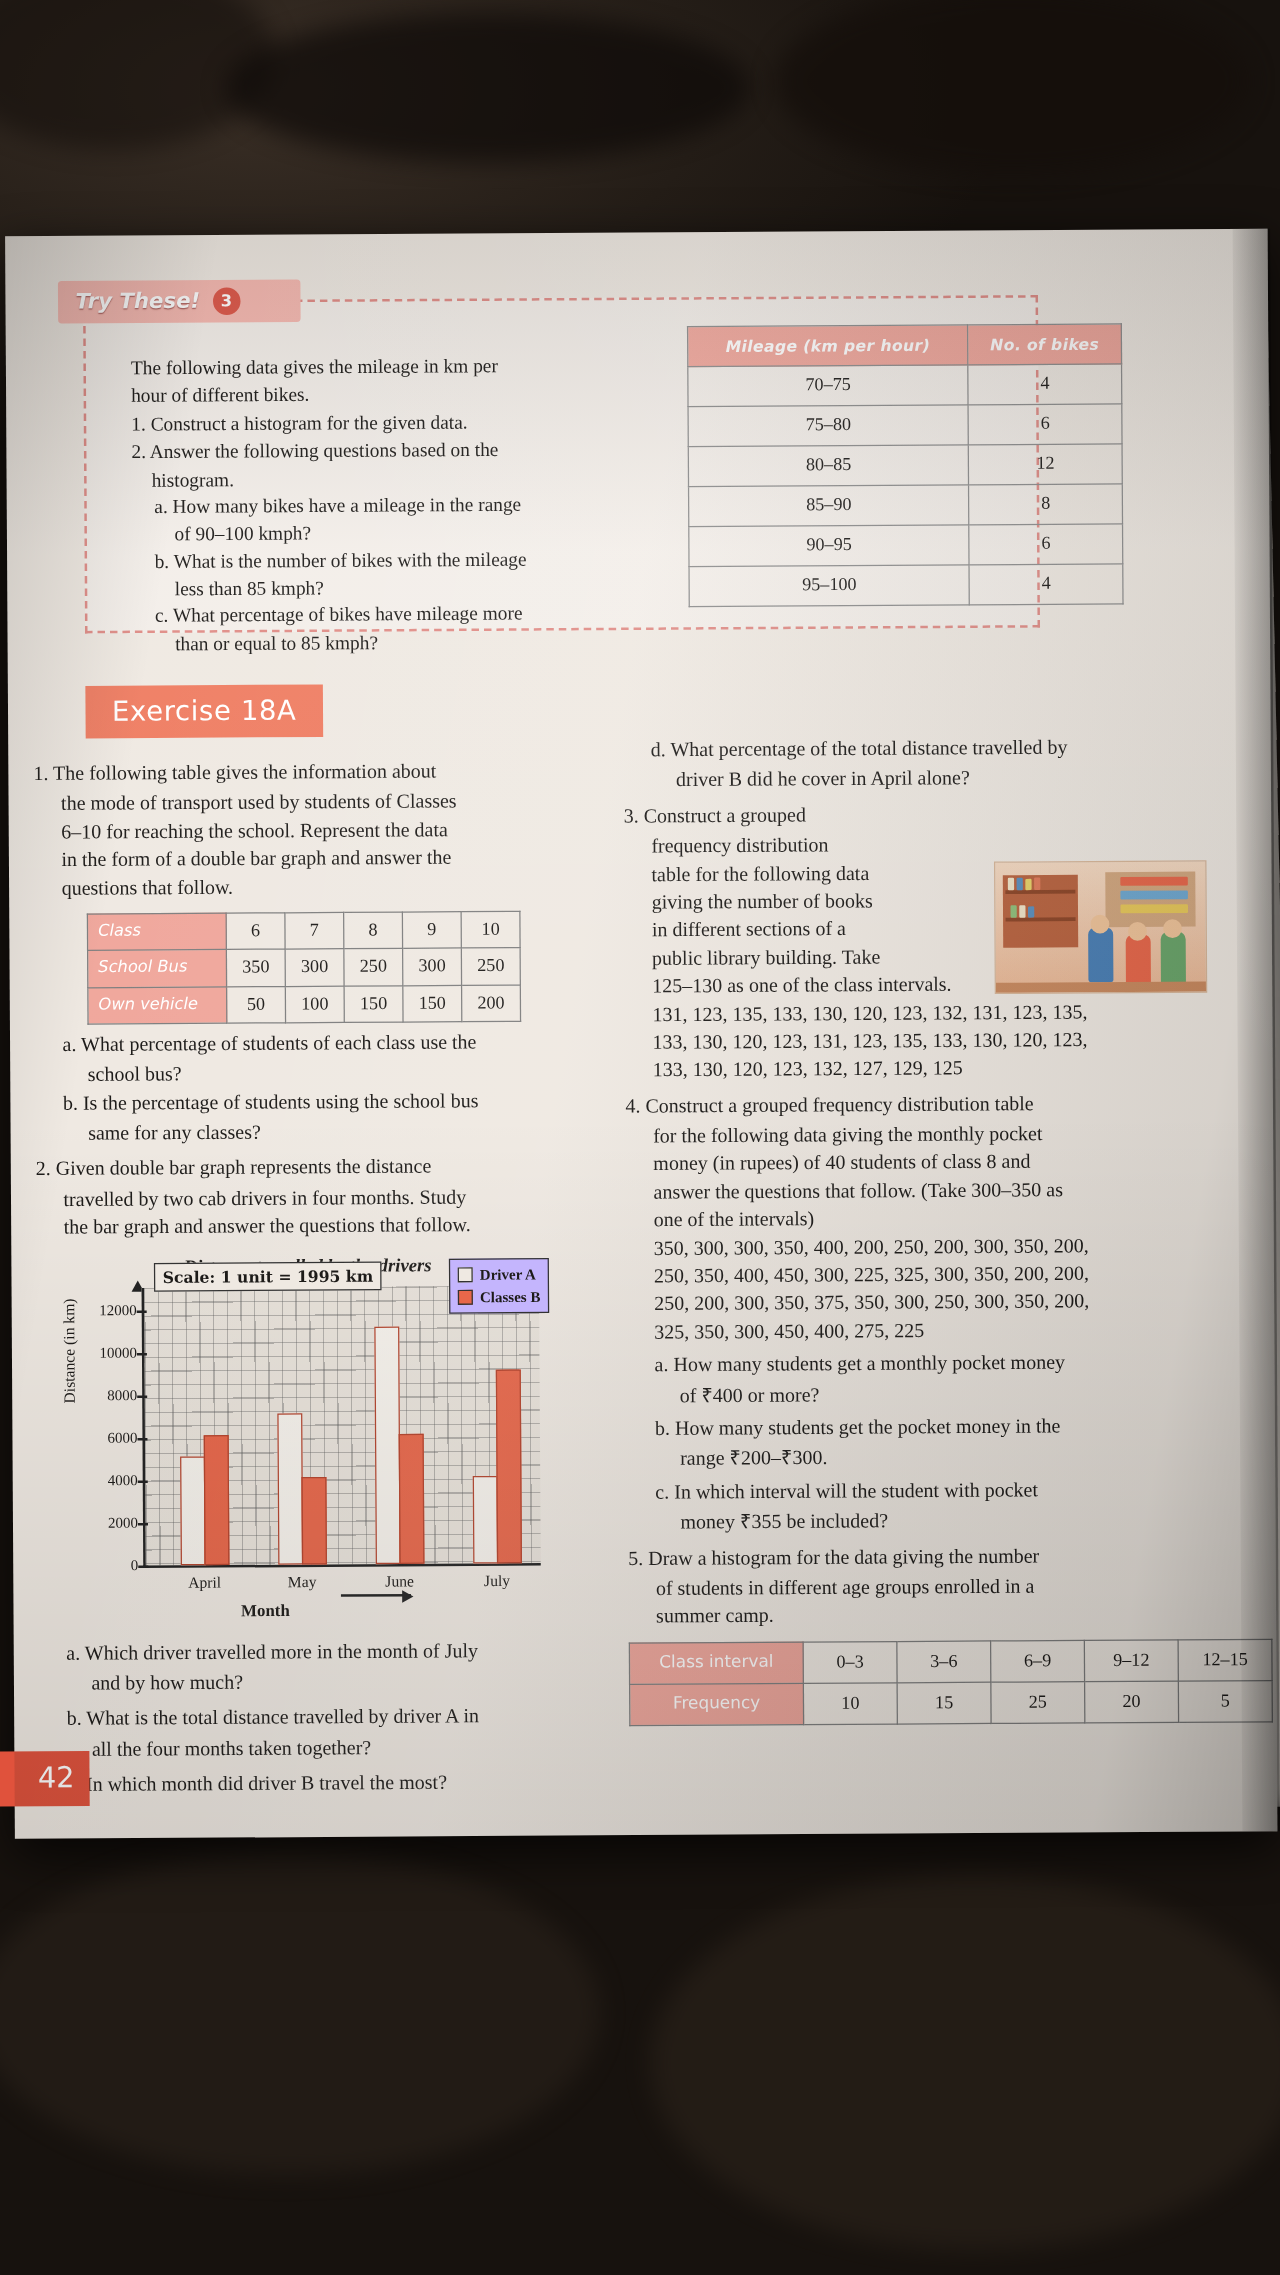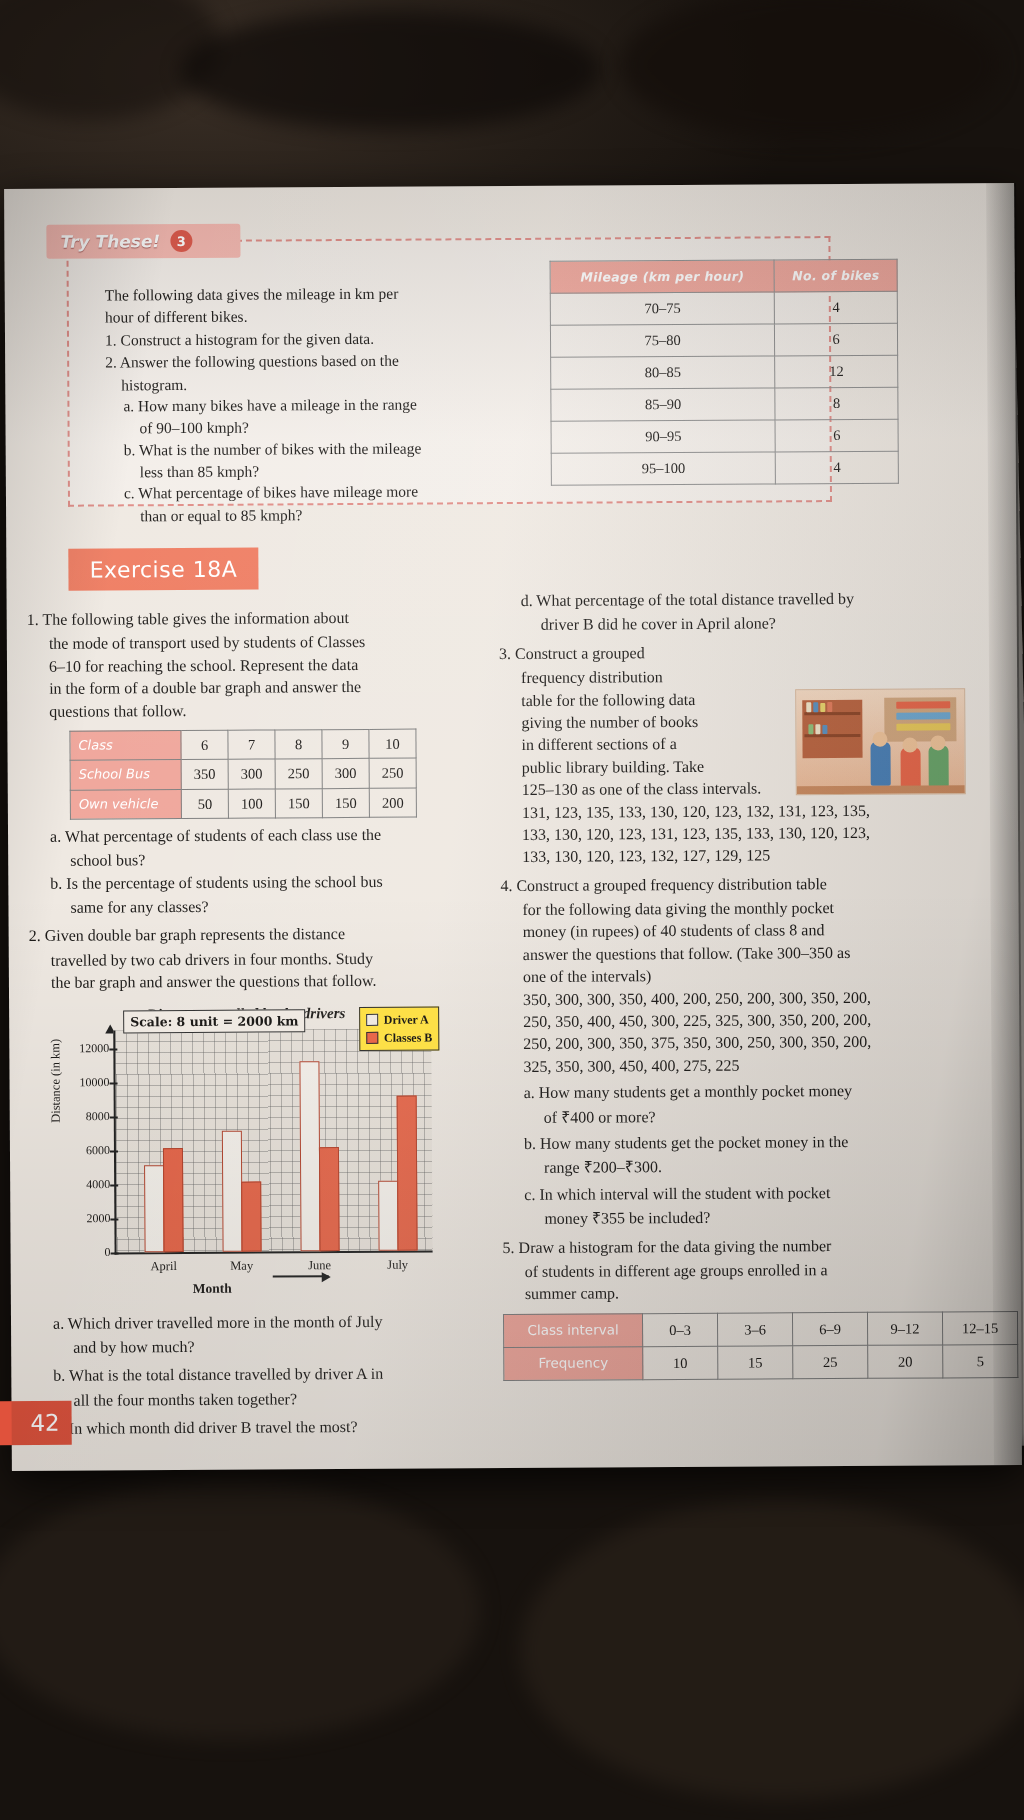--- a/index.html
+++ b/index.html
@@ -221,21 +221,21 @@
     font-size: 12.5px;
     font-weight: bold;
     padding: 2px 6px;
     font-family: "DejaVu Serif", serif;
     z-index: 3;
   }
   #legend-box {
     position: absolute;
     right: 12px; top: 4px;
     border: 1px solid #333;
-    background: #fde047;
+    background: #c4b5fd;
     font-size: 12px;
     padding: 3px 6px;
     z-index: 3;
     line-height: 1.5;
   }
   .legend-row { display: flex; align-items: center; gap: 6px; }
   .swatch { width: 10px; height: 10px; display: inline-block; border: 1px solid #333; }
   .sw-a { background: #efe9e2; }
   .sw-b { background: #e8674a; }
   .legend-label { font-weight: bold; font-size: 12px; }
@@ -512,21 +512,21 @@
       <p class="sub">b. Is the percentage of students using the school bus</p>
       <p style="margin:0 0 6px 0;padding-left:42px;">same for any classes?</p>
 
       <p class="q">2. Given double bar graph represents the distance</p>
       <p style="margin:0;padding-left:22px;">travelled by two cab drivers in four months. Study</p>
       <p style="margin:0;padding-left:22px;">the bar graph and answer the questions that follow.</p>
 
       <div id="chart-block">
         <div id="chart-title">Distance travelled by the drivers</div>
 
-        <div id="scale-box">Scale: 8 unit = 2000 km</div>
+        <div id="scale-box">Scale: 1 unit = 1995 km</div>
 
         <div id="legend-box">
           <div class="legend-row">
             <span class="swatch sw-a"></span>
             <span class="legend-label">Driver A</span>
           </div>
           <div class="legend-row">
             <span class="swatch sw-b"></span>
             <span class="legend-label">Classes B</span>
           </div>

